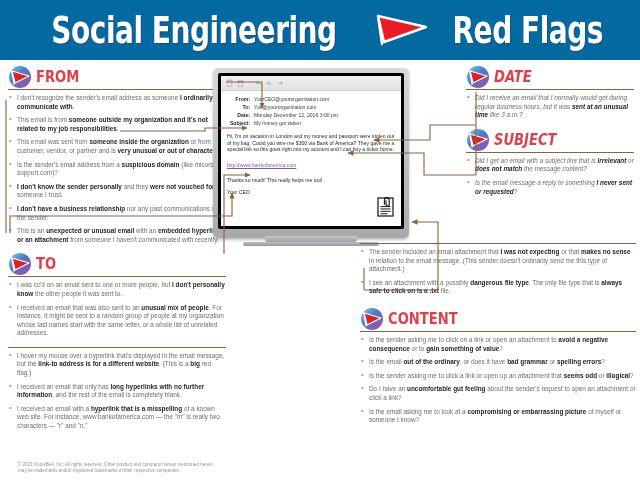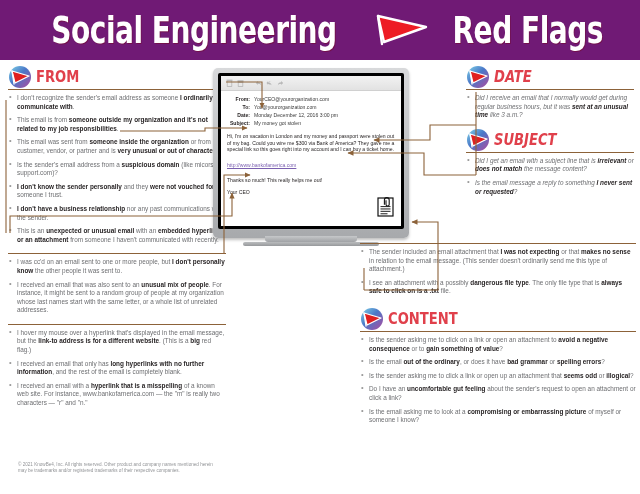--- a/index.html
+++ b/index.html
@@ -10,21 +10,21 @@
     position: relative;
     overflow: hidden;
     color: #58595b;
   }
 
   
   .header {
     position: absolute;
     left: 0; top: 0;
     width: 640px; height: 60px;
-    background: #701a75;
+    background: #0369a1;
     overflow: hidden;
   }
   .header-inner {
     position: absolute;
     left: 0; top: 0; width: 640px; height: 60px;
     display: flex;
     align-items: center;
     justify-content: center;
     gap: 6px;
   }
@@ -257,20 +257,28 @@
         <li>This email is from <b>someone outside my organization and it's not related to my job responsibilities</b>.</li>
         <li>This email was sent from <b>someone inside the organization</b> or from a customer, vendor, or partner and is <b>very unusual or out of character</b>.</li>
         <li>Is the sender's email address from a <b>suspicious domain</b> (like micorsoft-support.com)?</li>
         <li><b>I don't know the sender personally</b> and they <b>were not vouched for</b> by someone I trust.</li>
         <li><b>I don't have a business relationship</b> nor any past communications with the sender.</li>
         <li>This is an <b>unexpected or unusual email</b> with an <b>embedded hyperlink or an attachment</b> from someone I haven't communicated with recently.</li>
       </ul>
   </div>
 
   <div class="section">
+    <div class="sec-head">
+      <svg class="flag-badge" viewBox="0 0 24 24">
+        <circle cx="12" cy="12" r="11" fill="url(#g1)"></circle>
+        <path d="M4 6 L21 11 L7 18 L5.5 12 Z" fill="#e02020" stroke="#ffffff" stroke-width="1.3" stroke-linejoin="round"></path>
+        <path d="M4 6 L6 19" stroke="#ffffff" stroke-width="1.3" stroke-linecap="round"></path>
+      </svg>
+      <span class="sec-title">TO</span>
+    </div>
     <div class="sec-rule"></div>
     <ul class="bullets">
         <li>I was cc'd on an email sent to one or more people, but <b>I don't personally know</b> the other people it was sent to.</li>
         <li>I received an email that was also sent to an <b>unusual mix of people</b>. For instance, it might be sent to a random group of people at my organization whose last names start with the same letter, or a whole list of unrelated addresses.</li>
       </ul>
   </div>
 
   <div class="section">
     <div class="sec-rule"></div>
     <ul class="bullets">

